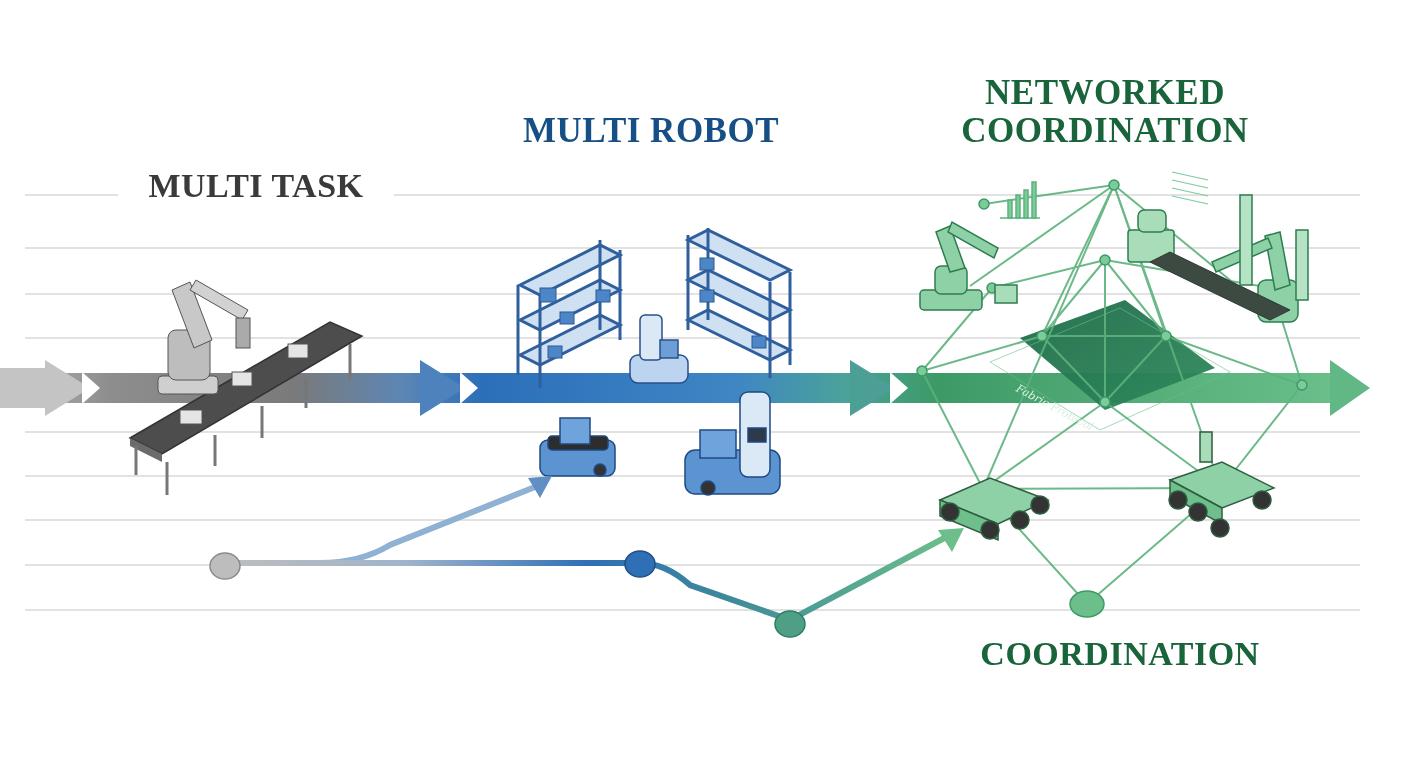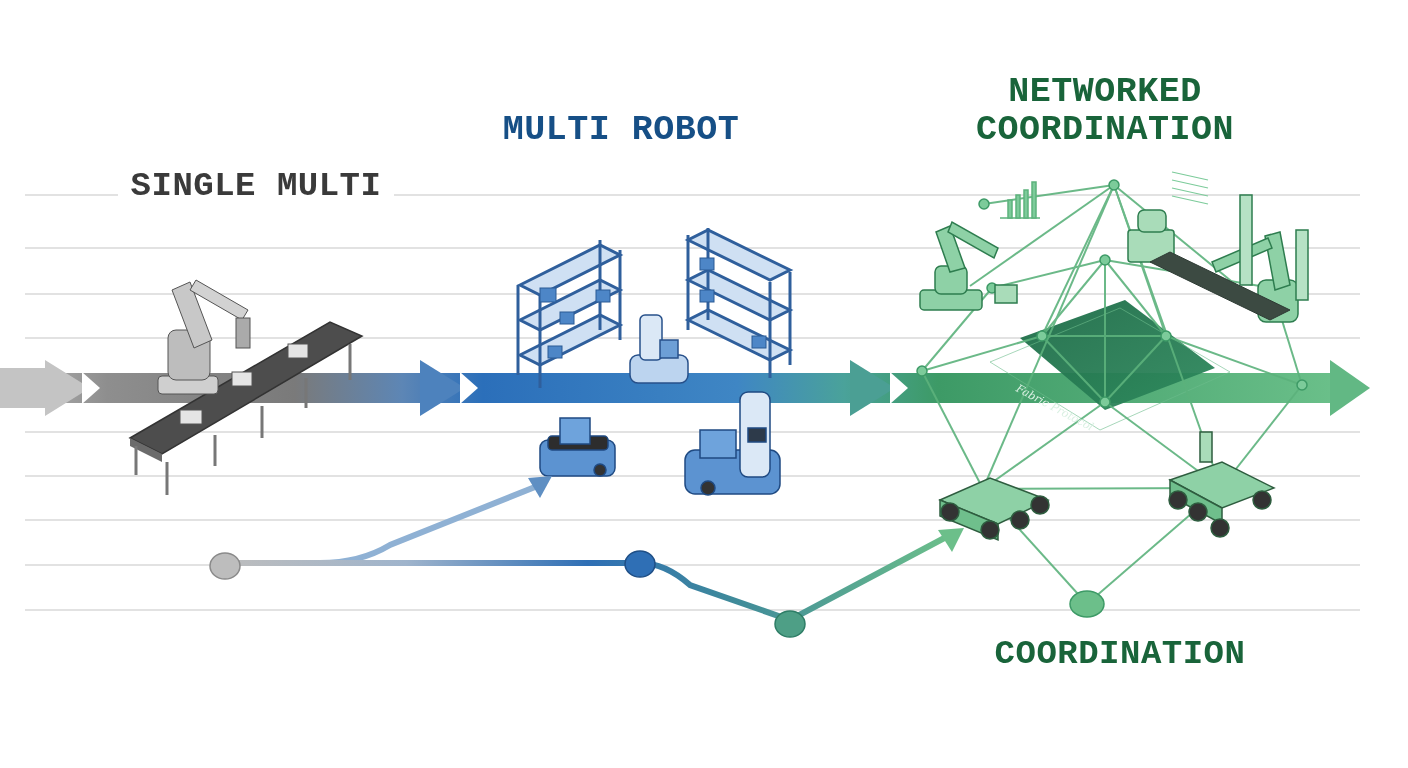--- a/index.html
+++ b/index.html
@@ -1,20 +1,20 @@
 <!DOCTYPE html>
 <html><head>
 <meta charset="utf-8">
 <style>
   html,body{margin:0;padding:0;background:#ffffff;}
   #stage{position:relative;width:1408px;height:768px;overflow:hidden;background:#ffffff;font-family:"Liberation Sans",sans-serif;}
   svg{position:absolute;left:0;top:0;}
-  .title{position:absolute;font-family:Liberation Mono, monospace;font-weight:bold;text-align:center;line-height:1.08;letter-spacing:0.5px;background:#ffffff;padding:0 10px;}
+  .title{position:absolute;font-family:Liberation Serif, serif;font-weight:bold;text-align:center;line-height:1.08;letter-spacing:0.5px;background:#ffffff;padding:0 10px;}
   .t-single{left:118px;top:168px;width:256px;font-size:34px;color:#3a3a3a;}
-  .t-multi{left:478px;top:112px;width:266px;font-size:35px;color:#164f86;}
+  .t-multi{left:508px;top:112px;width:266px;font-size:35px;color:#164f86;}
   .t-net{left:940px;top:74px;width:310px;font-size:35px;color:#19643a;background:transparent;}
   .t-coord{left:960px;top:636px;width:300px;font-size:34px;color:#19643a;background:transparent;}
   .proto{position:absolute;left:1020px;top:382px;font-family:"DejaVu Serif",serif;font-style:italic;font-size:11px;color:#d9f0e2;transform:rotate(28deg);transform-origin:left top;}
 </style>
 </head>
 <body>
 
 <div id="stage">
 
 <svg width="1408" height="768" viewBox="0 0 1408 768">
@@ -239,21 +239,21 @@
   </g>
   <g>
     <ellipse cx="225" cy="566" rx="15" ry="13" fill="#bdbdbd" stroke="#8a8a8a" stroke-width="1.5"></ellipse>
     <ellipse cx="640" cy="564" rx="15" ry="13" fill="#2f6fb5" stroke="#1f4f86" stroke-width="1.5"></ellipse>
     <ellipse cx="790" cy="624" rx="15" ry="13" fill="#4e9f86" stroke="#2e7d66" stroke-width="1.5"></ellipse>
     <ellipse cx="1087" cy="604" rx="17" ry="13" fill="#6cbf8a" stroke="#3d9a66" stroke-width="1.5"></ellipse>
   </g>
 </svg>
 
 <div class="title t-single">
-  <div>SINGLE MULTI</div>
+  <div>MULTI TASK</div>
 </div>
 <div class="title t-multi">
   <div>MULTI ROBOT</div>
 </div>
 <div class="title t-net">
   <div>NETWORKED</div>
   <div>COORDINATION</div>
 </div>
 <div class="title t-coord">COORDINATION</div>
 <div class="proto">Fabric Protocol</div>

